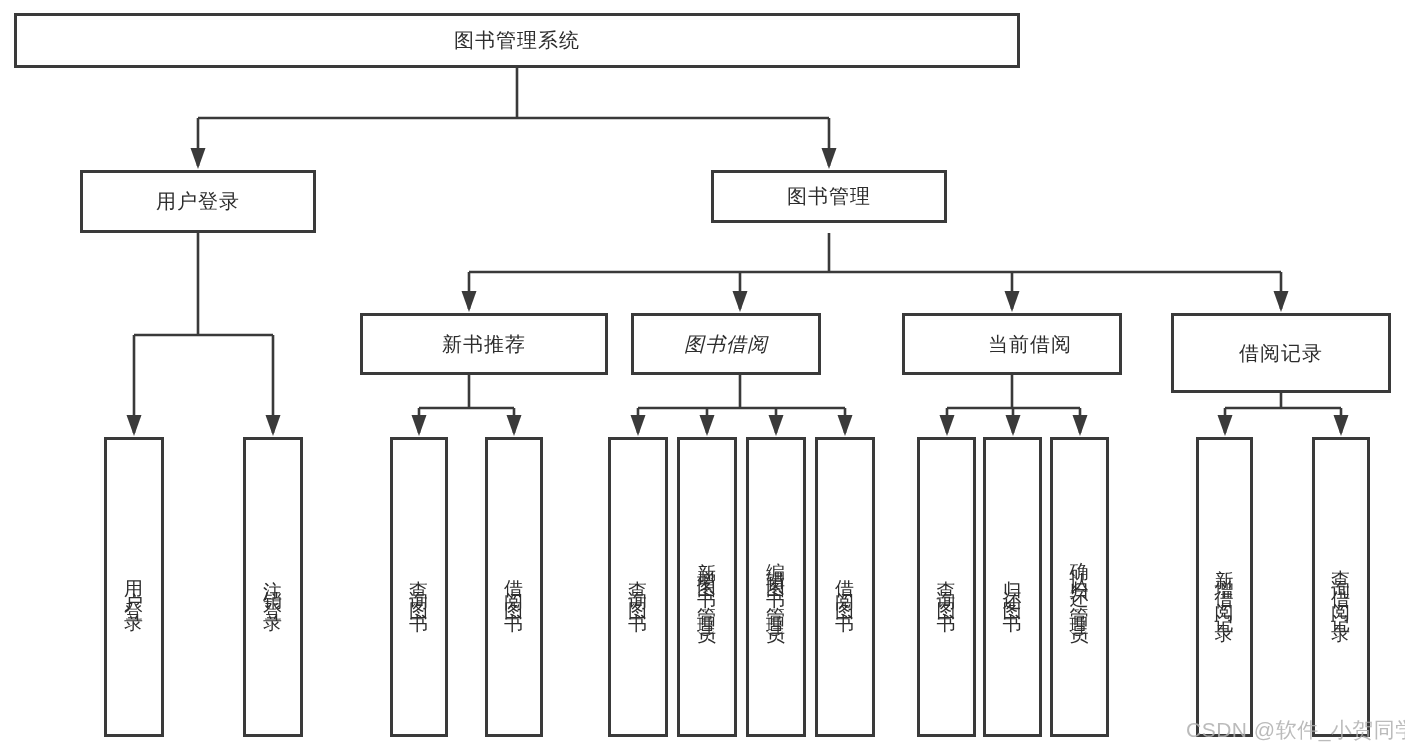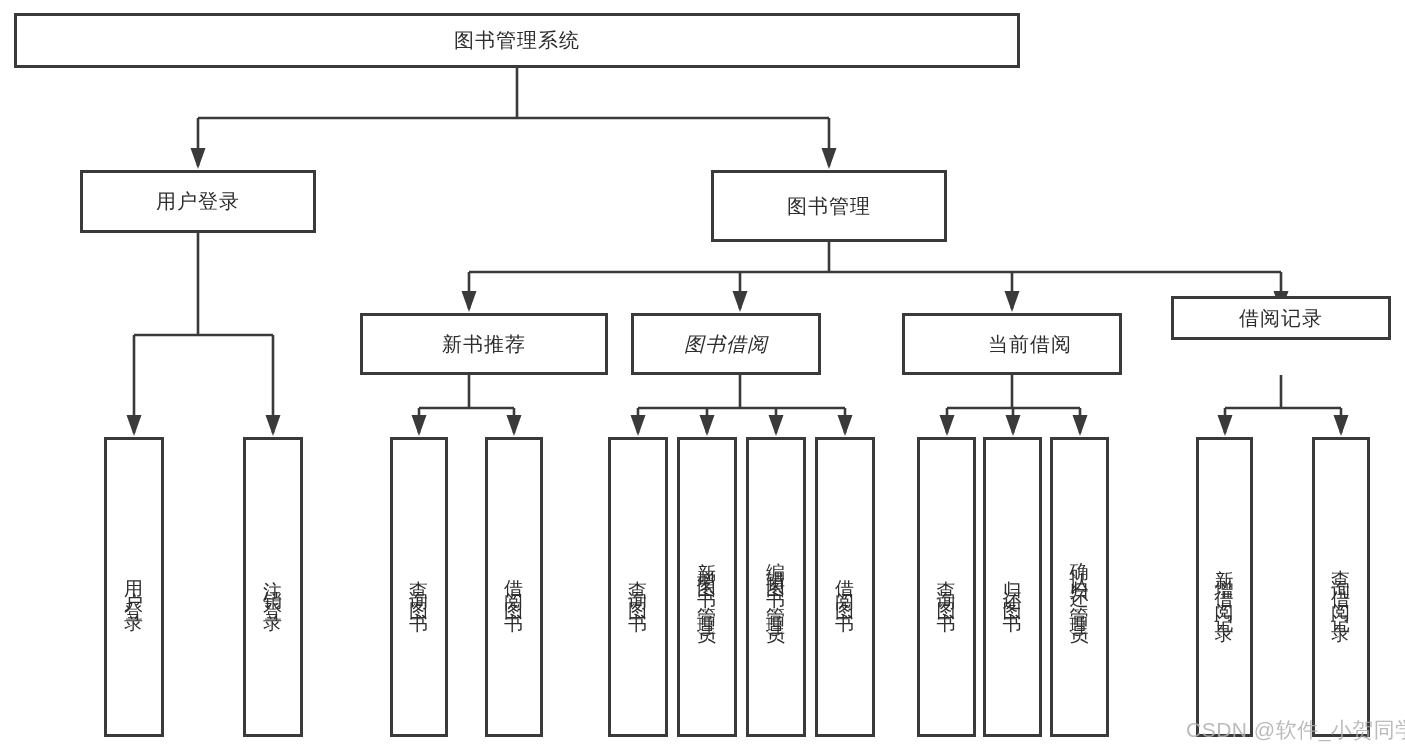--- a/index.html
+++ b/index.html
@@ -93,34 +93,34 @@
     </g>
   </svg>
 
   <div class="node" style="left:14px; top:13px; width:1006px; height:55px;">
     <span class="h-label">图书管理系统</span>
   </div>
 
   <div class="node" style="left:80px; top:170px; width:236px; height:63px;">
     <span class="h-label">用户登录</span>
   </div>
-  <div class="node" style="left:711px; top:170px; width:236px; height:72px;">
+  <div class="node" style="left:711px; top:170px; width:236px; height:53px;">
     <span class="h-label">图书管理</span>
   </div>
 
   <div class="node" style="left:360px; top:313px; width:248px; height:62px;">
     <span class="h-label">新书推荐</span>
   </div>
   <div class="node" style="left:631px; top:313px; width:190px; height:62px;font-style:italic;">
     <span class="h-label">图书借阅</span>
   </div>
   <div class="node" style="left:902px; top:313px; width:220px; height:62px;padding-left:36px;">
     <span class="h-label">当前借阅</span>
   </div>
-  <div class="node" style="left:1171px; top:296px; width:220px; height:44px;">
+  <div class="node" style="left:1171px; top:313px; width:220px; height:80px;">
     <span class="h-label">借阅记录</span>
   </div>
 
   <div class="node" style="left:104px; top:437px; width:60px; height:300px;">
     <span class="v-label">用户登录</span>
   </div>
   <div class="node" style="left:243px; top:437px; width:60px; height:300px;">
     <span class="v-label">注销登录</span>
   </div>
 

